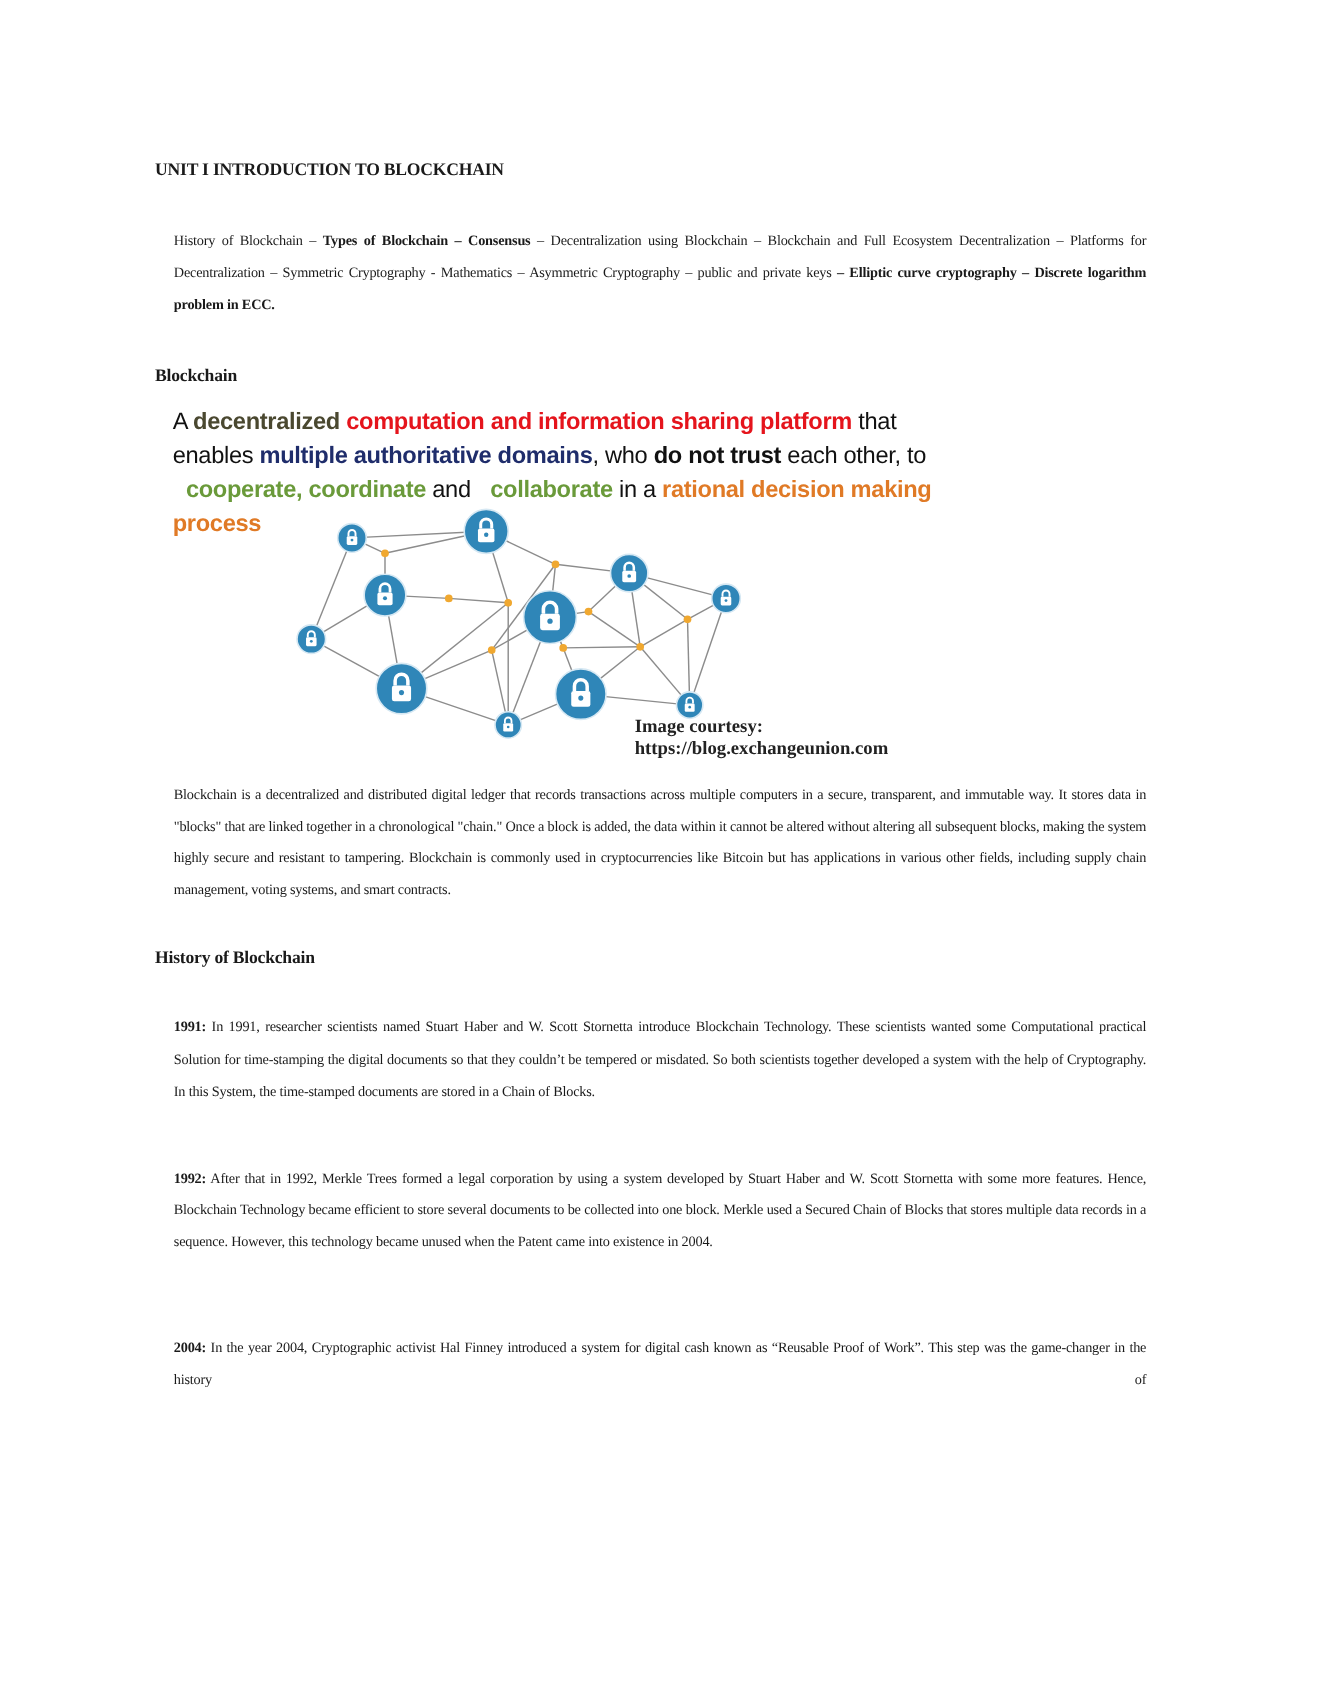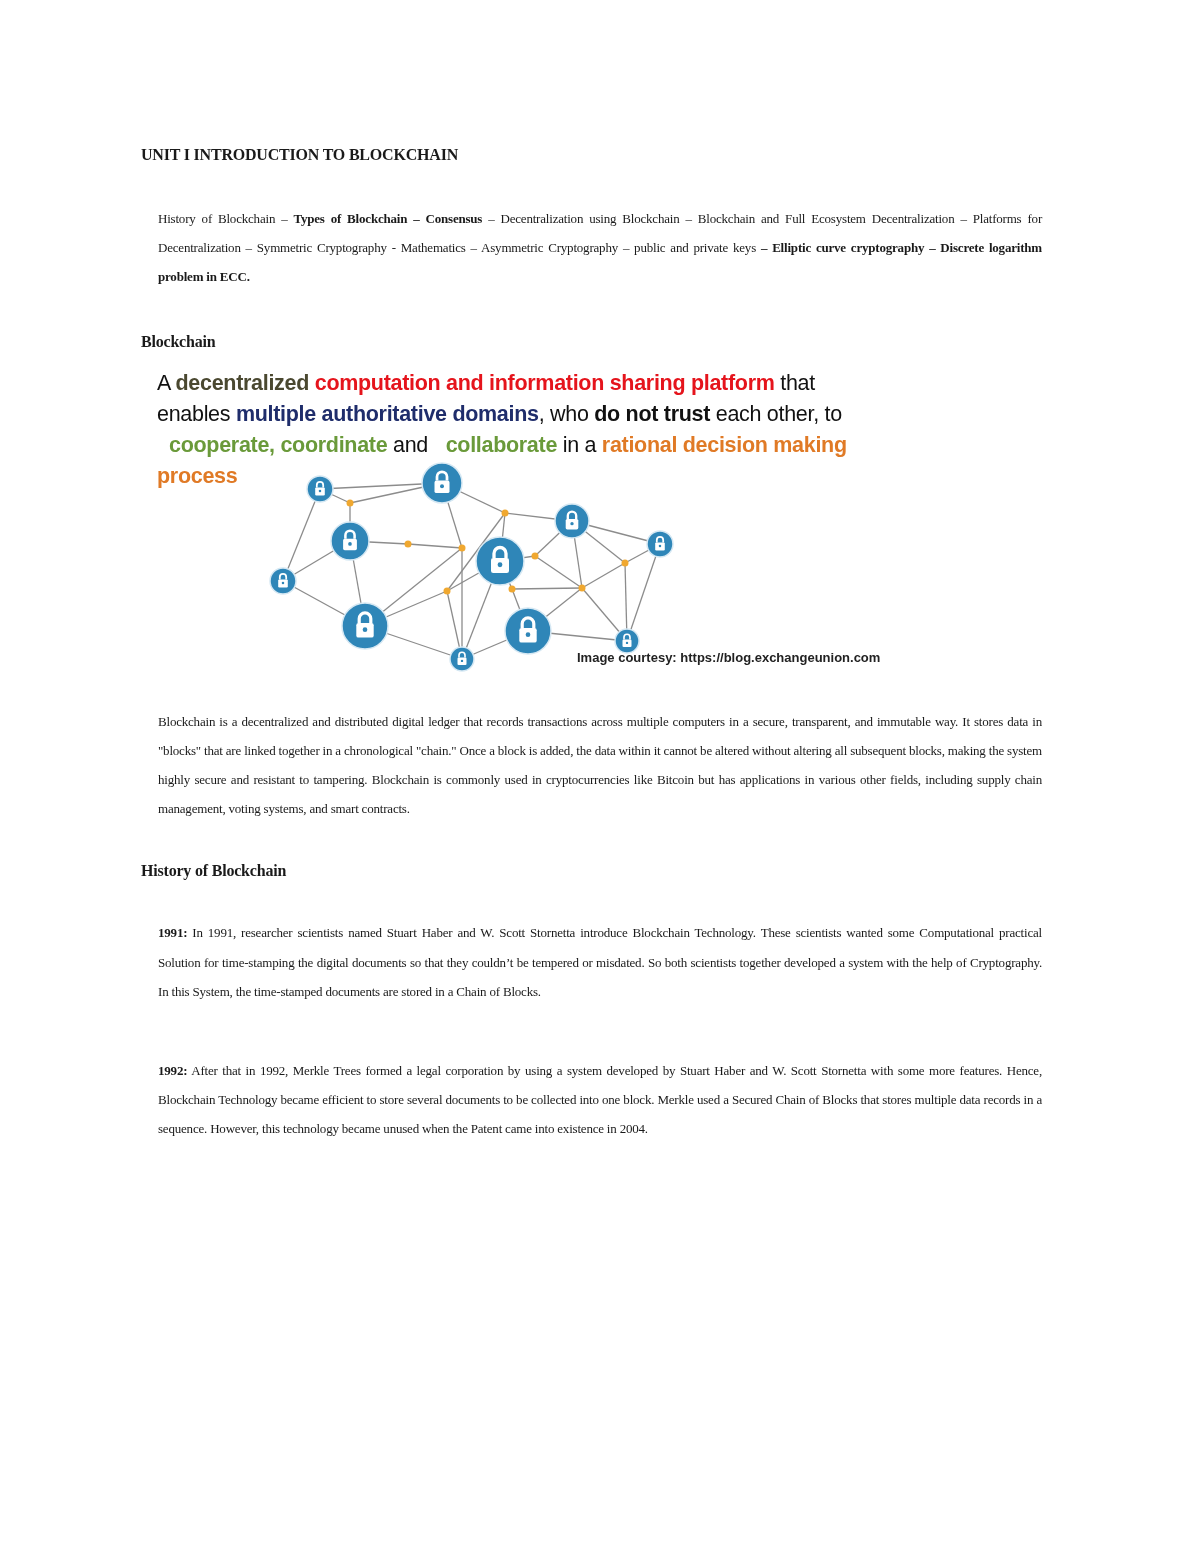--- a/index.html
+++ b/index.html
@@ -14,22 +14,22 @@
   .fig-text { position: absolute; left: 6px; top: 4px; width: 720px;
               font-family: "Liberation Sans", "DejaVu Sans", sans-serif;
               font-size: 21.5px; line-height: 31px; color: #111; letter-spacing: -0.3px; }
   .c-olive { color: #4a4830; font-weight: bold; text-align: right; }
   .c-red { color: #e5141c; font-weight: bold; }
   .c-navy { color: #1f2d6b; font-weight: bold; }
   .c-black { color: #111; font-weight: bold; }
   .c-green { color: #6a9a3a; font-weight: bold; margin-left: 12px; }
   .c-orange { color: #e07a26; font-weight: bold; }
   .courtesy { position: absolute; left: 426px; top: 286px;
-              font-family: Liberation Sans, sans-serif;
-              font-size: 13px; font-weight: bold; color: #222; }
+              font-family: Liberation Serif, serif;
+              font-size: 17px; font-weight: bold; color: #222; }
   .net { position: absolute; left: 0; top: 0; }
 </style>
 </head>
 <body>
 
 <div class="page">
   <p class="heading">UNIT I INTRODUCTION TO BLOCKCHAIN</p>
   <div style="height:18px"></div>
   <p class="para">
     <span>History of Blockchain – </span><b>Types of Blockchain – Consensus</b><span> – Decentralization using Blockchain –  Blockchain and Full Ecosystem Decentralization – Platforms for Decentralization – Symmetric  Cryptography - Mathematics – Asymmetric Cryptography – public and private keys </span><b>– Elliptic  curve cryptography – Discrete logarithm problem in ECC.</b>
@@ -132,13 +132,14 @@
   <div style="height:16px"></div>
   <p class="para">Blockchain is a decentralized and distributed digital ledger that records transactions across multiple computers in a secure, transparent, and immutable way. It stores data in "blocks" that are linked together in a chronological "chain." Once a block is added, the data within it cannot be altered without altering all subsequent blocks, making the system highly secure and resistant to tampering. Blockchain is commonly used in cryptocurrencies like Bitcoin but has applications in various other fields, including supply chain management, voting systems, and smart contracts.</p>
   <div style="height:16px"></div>
   <p class="heading">History of Blockchain</p>
   <div style="height:16px"></div>
   <p class="para"><b>1991:</b><span> In 1991, researcher scientists named Stuart Haber and W. Scott Stornetta introduce Blockchain Technology. These scientists wanted some Computational practical Solution for time-stamping the digital documents so that they couldn’t be tempered or misdated. So both scientists together developed a system with the help of Cryptography. In this System, the time-stamped documents are stored in a Chain of Blocks.</span></p>
   <div class="gap-a"></div>
   <p class="para"><b>1992:</b><span> After that in 1992, Merkle Trees formed a legal corporation by using a system developed by Stuart Haber and W. Scott Stornetta with some more features. Hence, Blockchain Technology became efficient to store several documents to be collected into one block. Merkle used a Secured Chain of Blocks that stores multiple data records in a sequence. However, this technology became unused when the Patent came into existence in 2004.</span></p>
   <div class="gap-a"></div>
   <div class="gap-a"></div>
+  <p class="para" style="text-align-last: justify;"><b>2004:</b><span> In the year 2004, Cryptographic activist Hal Finney introduced a system for digital cash known as “Reusable Proof of Work”. This step was the game-changer in the history of</span></p>
 </div>
 
 </body></html>

